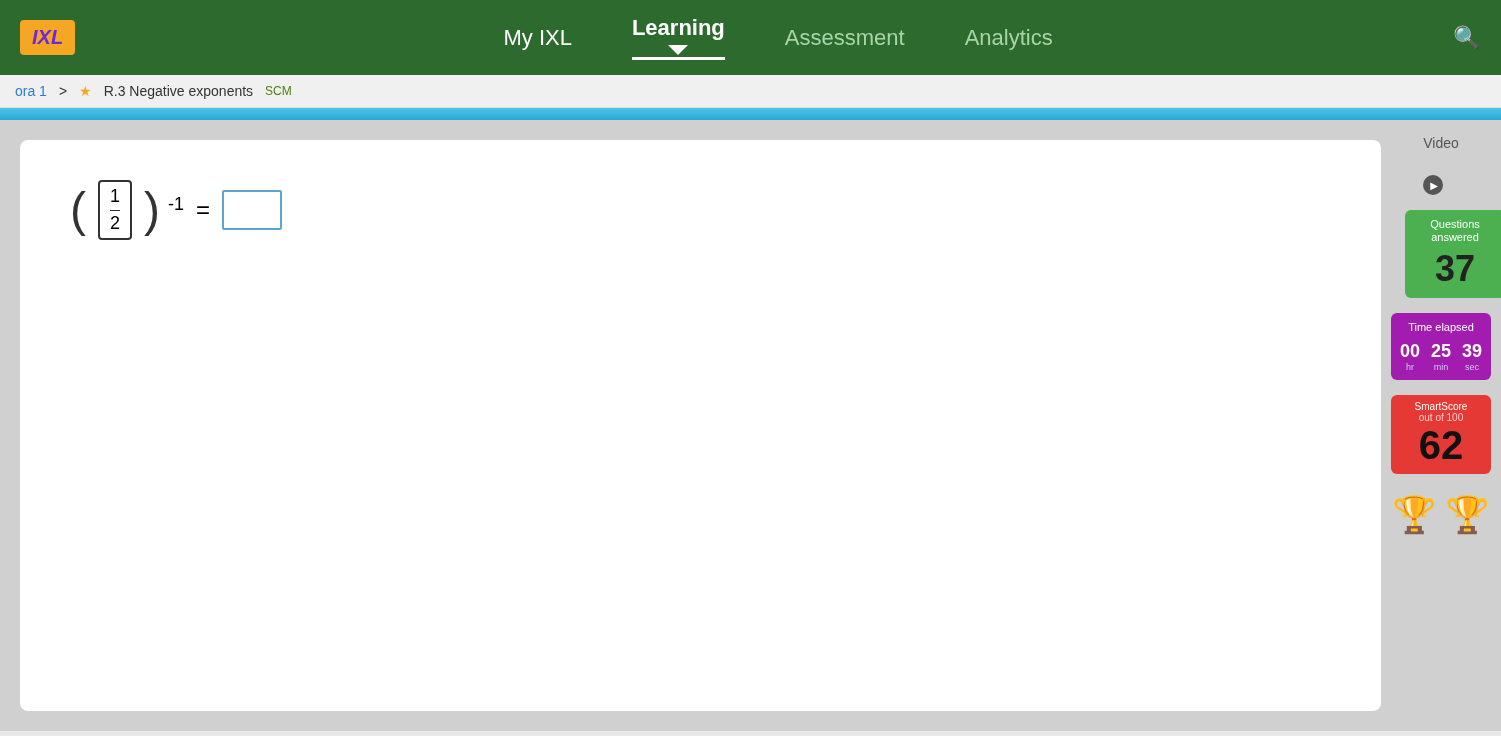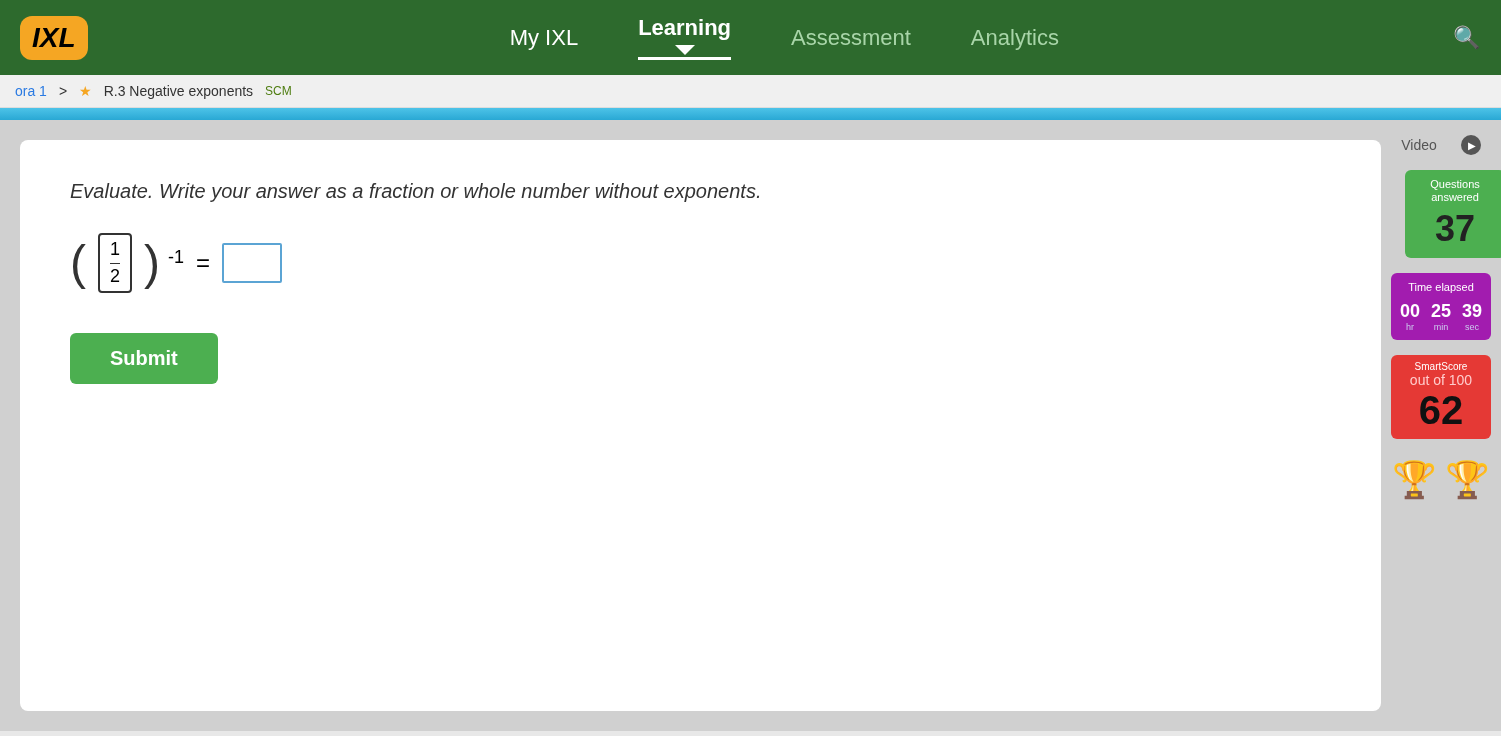--- a/index.html
+++ b/index.html
@@ -9,25 +9,25 @@
     .top-nav {
       background: #2d6a2d;
       height: 75px;
       display: flex;
       align-items: center;
       padding: 0 20px;
       position: relative;
     }
     .logo-box {
       background: #f5a623;
-      color: #000000;
+      color: #6d28d9;
       font-weight: 900;
-      font-size: 28px;
+      font-size: 20px;
       padding: 6px 12px;
-      border-radius: 12px;
+      border-radius: 4px;
       font-style: italic;
     }
     .nav-links {
       display: flex;
       align-items: center;
       gap: 60px;
       margin: 0 auto;
     }
     .nav-link {
       color: white;
@@ -176,25 +176,25 @@
       width: 120px;
       display: flex;
       flex-direction: column;
       align-items: center;
       padding: 15px 5px;
       gap: 15px;
     }
 
     .video-btn {
       display: flex;
-      align-items: center;
       gap: 24px;
       color: #555;
       font-size: 14px;
       cursor: pointer;
+      flex-direction: column;
     }
 
     .play-icon {
       width: 20px;
       height: 20px;
       background: #555;
       border-radius: 50%;
       display: flex;
       align-items: center;
       justify-content: center;
@@ -266,21 +266,21 @@
       padding: 6px 12px;
       text-align: center;
       width: 100px;
     }
 
     .smartscore-label {
       font-size: 10px;
     }
 
     .smartscore-sub {
-      font-size: 14px;
+      font-size: 10px;
       color: #ffcccc;
     }
 
     .smartscore-number {
       font-size: 40px;
       font-weight: bold;
       color: #111;
       display: block;
     }
 
@@ -325,36 +325,34 @@
   <span>R.3 Negative exponents</span>
   <span style="color:#4d7c0f; font-size:12px;">SCM</span>
 </div>
 
 <div class="accent-bar"></div>
 
 <div class="main-content">
 
   <div class="question-panel">
 
-    <div class="question-text">Evaluate. Write your answer as a fraction or whole number without exponents.</div>
 
     <div class="math-expression">
       <span class="big-paren">(</span>
       <div class="fraction-container">
         <span class="fraction-numerator">1</span>
         <div class="fraction-line"></div>
         <span class="fraction-denominator">2</span>
       </div>
       <span class="big-paren">)</span>
       <sup style="font-size:18px; margin-left:-4px; margin-top:-12px;">-1</sup>
       <span class="equals-sign">=</span>
       <input type="text" class="answer-input" placeholder="" style="">
     </div>
 
-    <button class="submit-btn">Submit</button>
 
   </div>
 
   <div class="right-sidebar">
 
     <div class="video-btn">
       <span>Video</span>
       <div class="play-icon">
         <span style="color:white; font-size:10px; margin-left:2px;">▶</span>
       </div>

